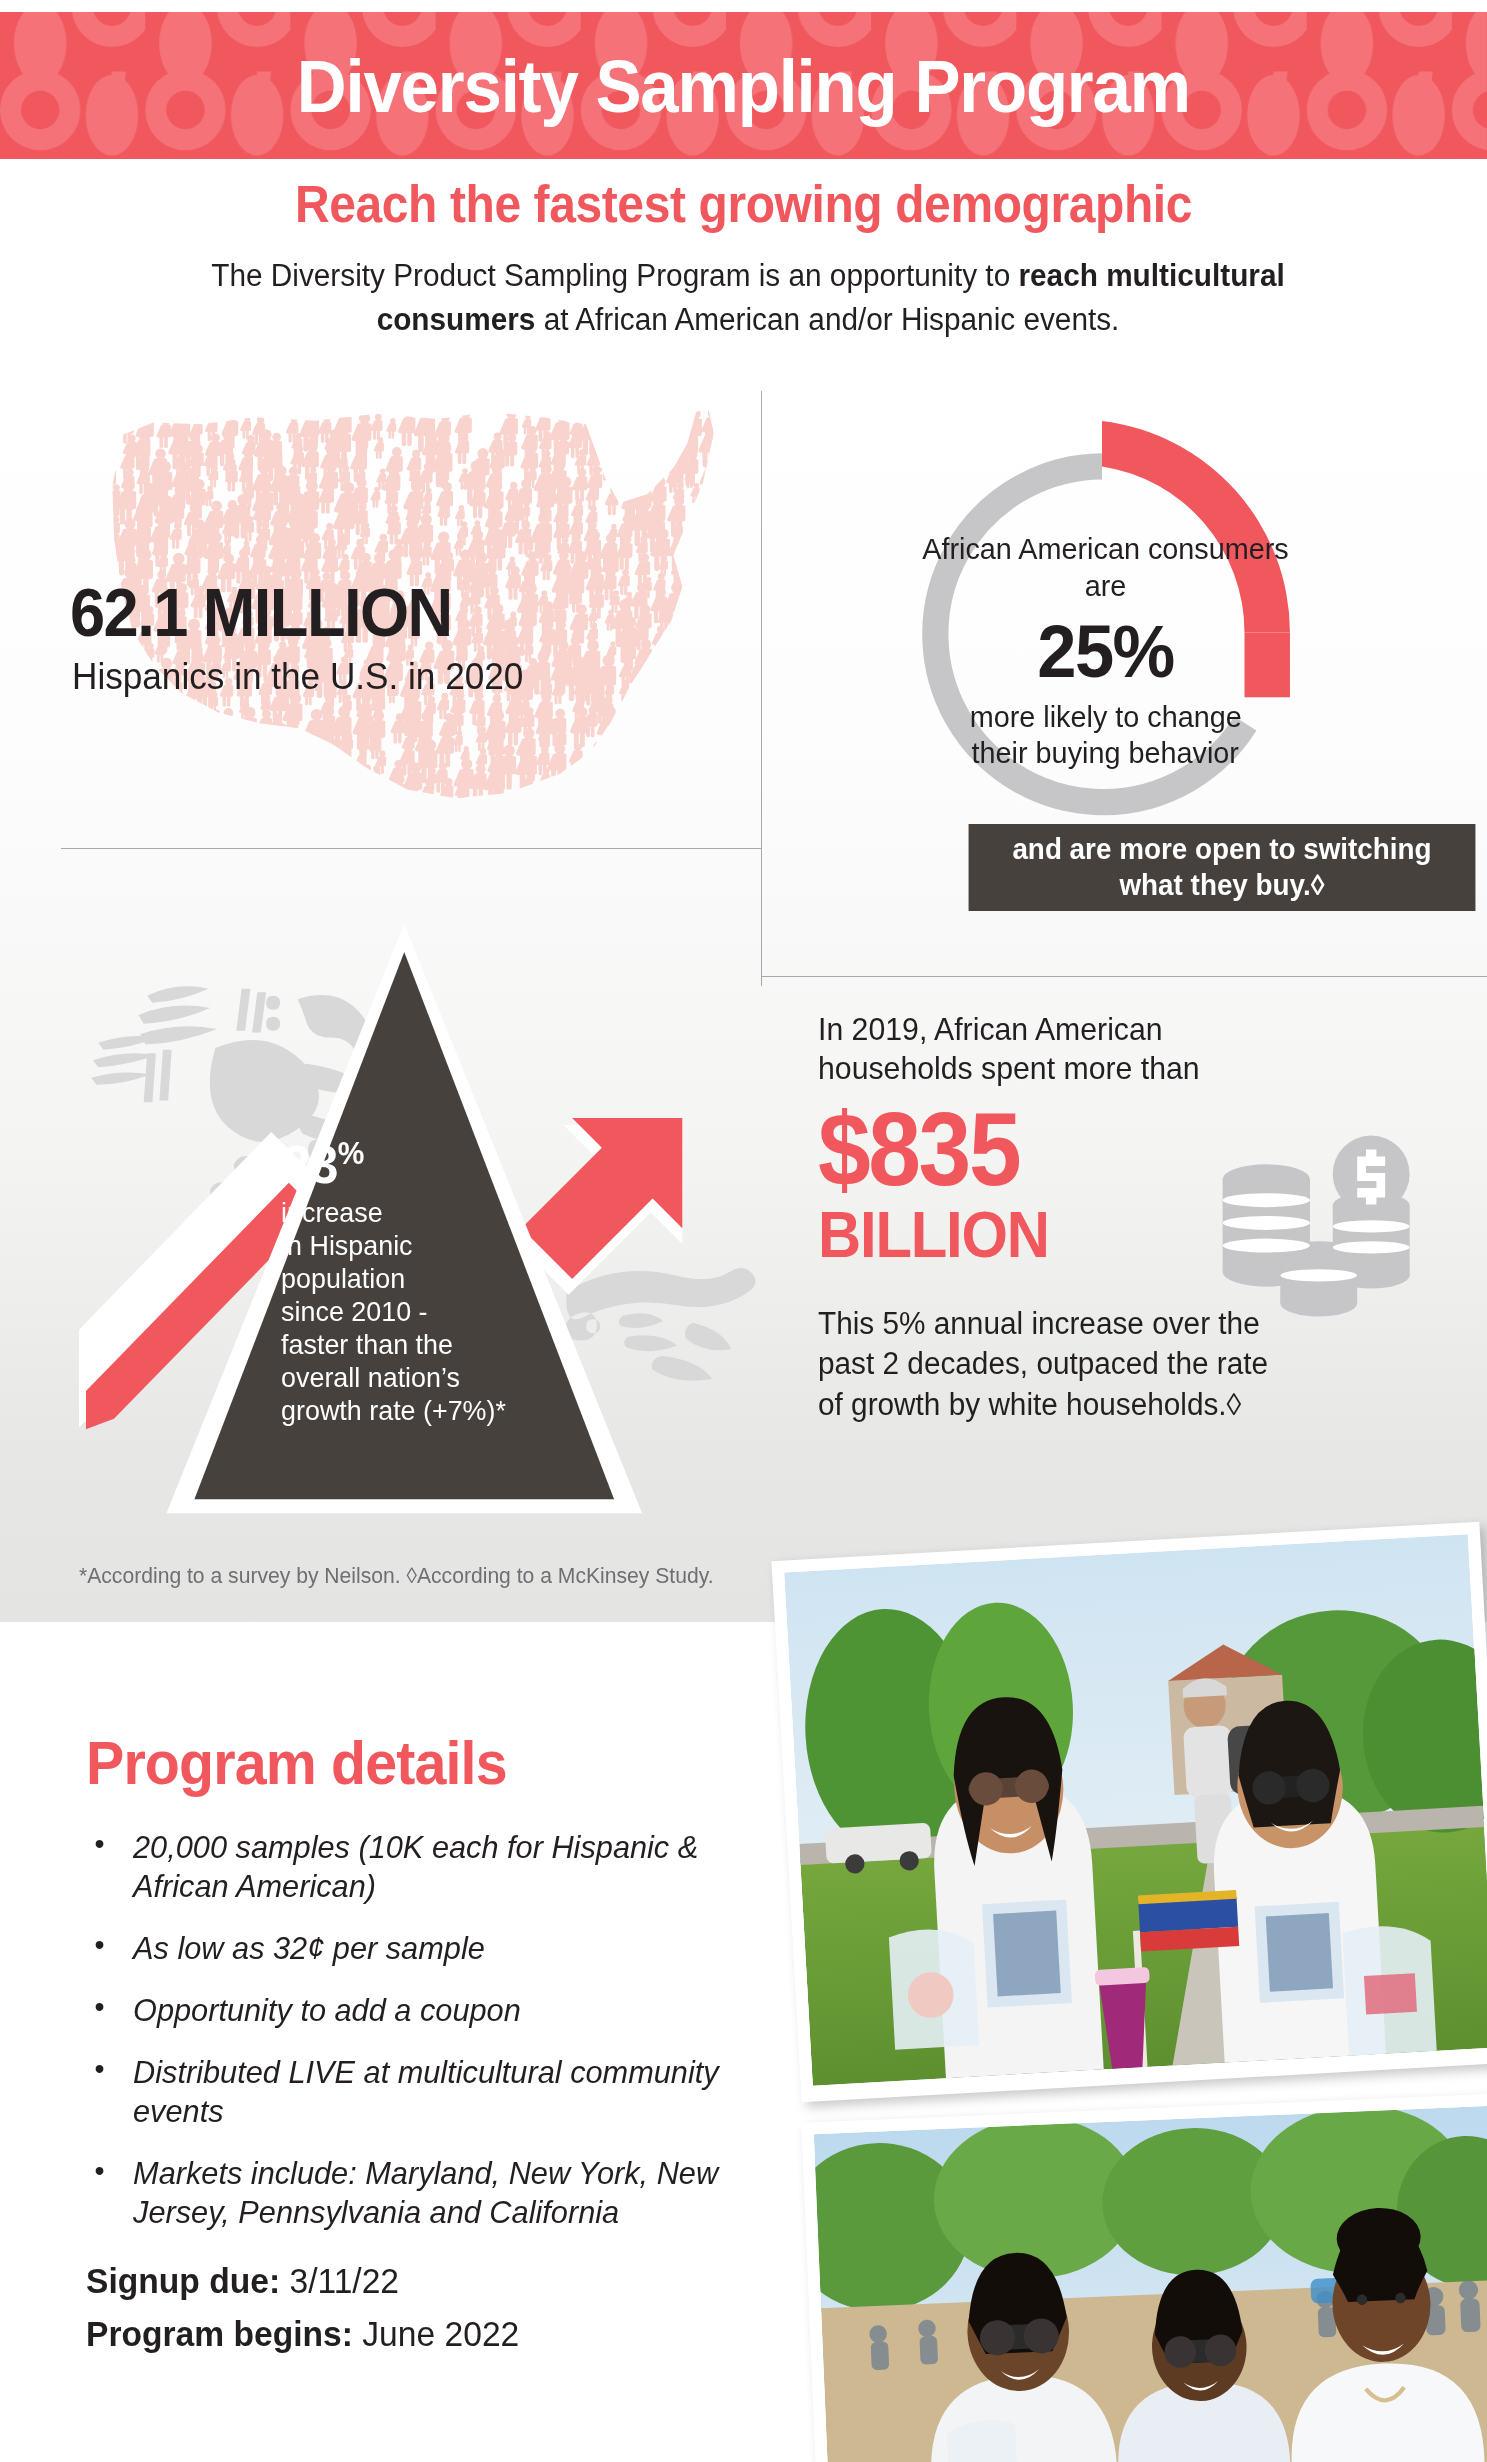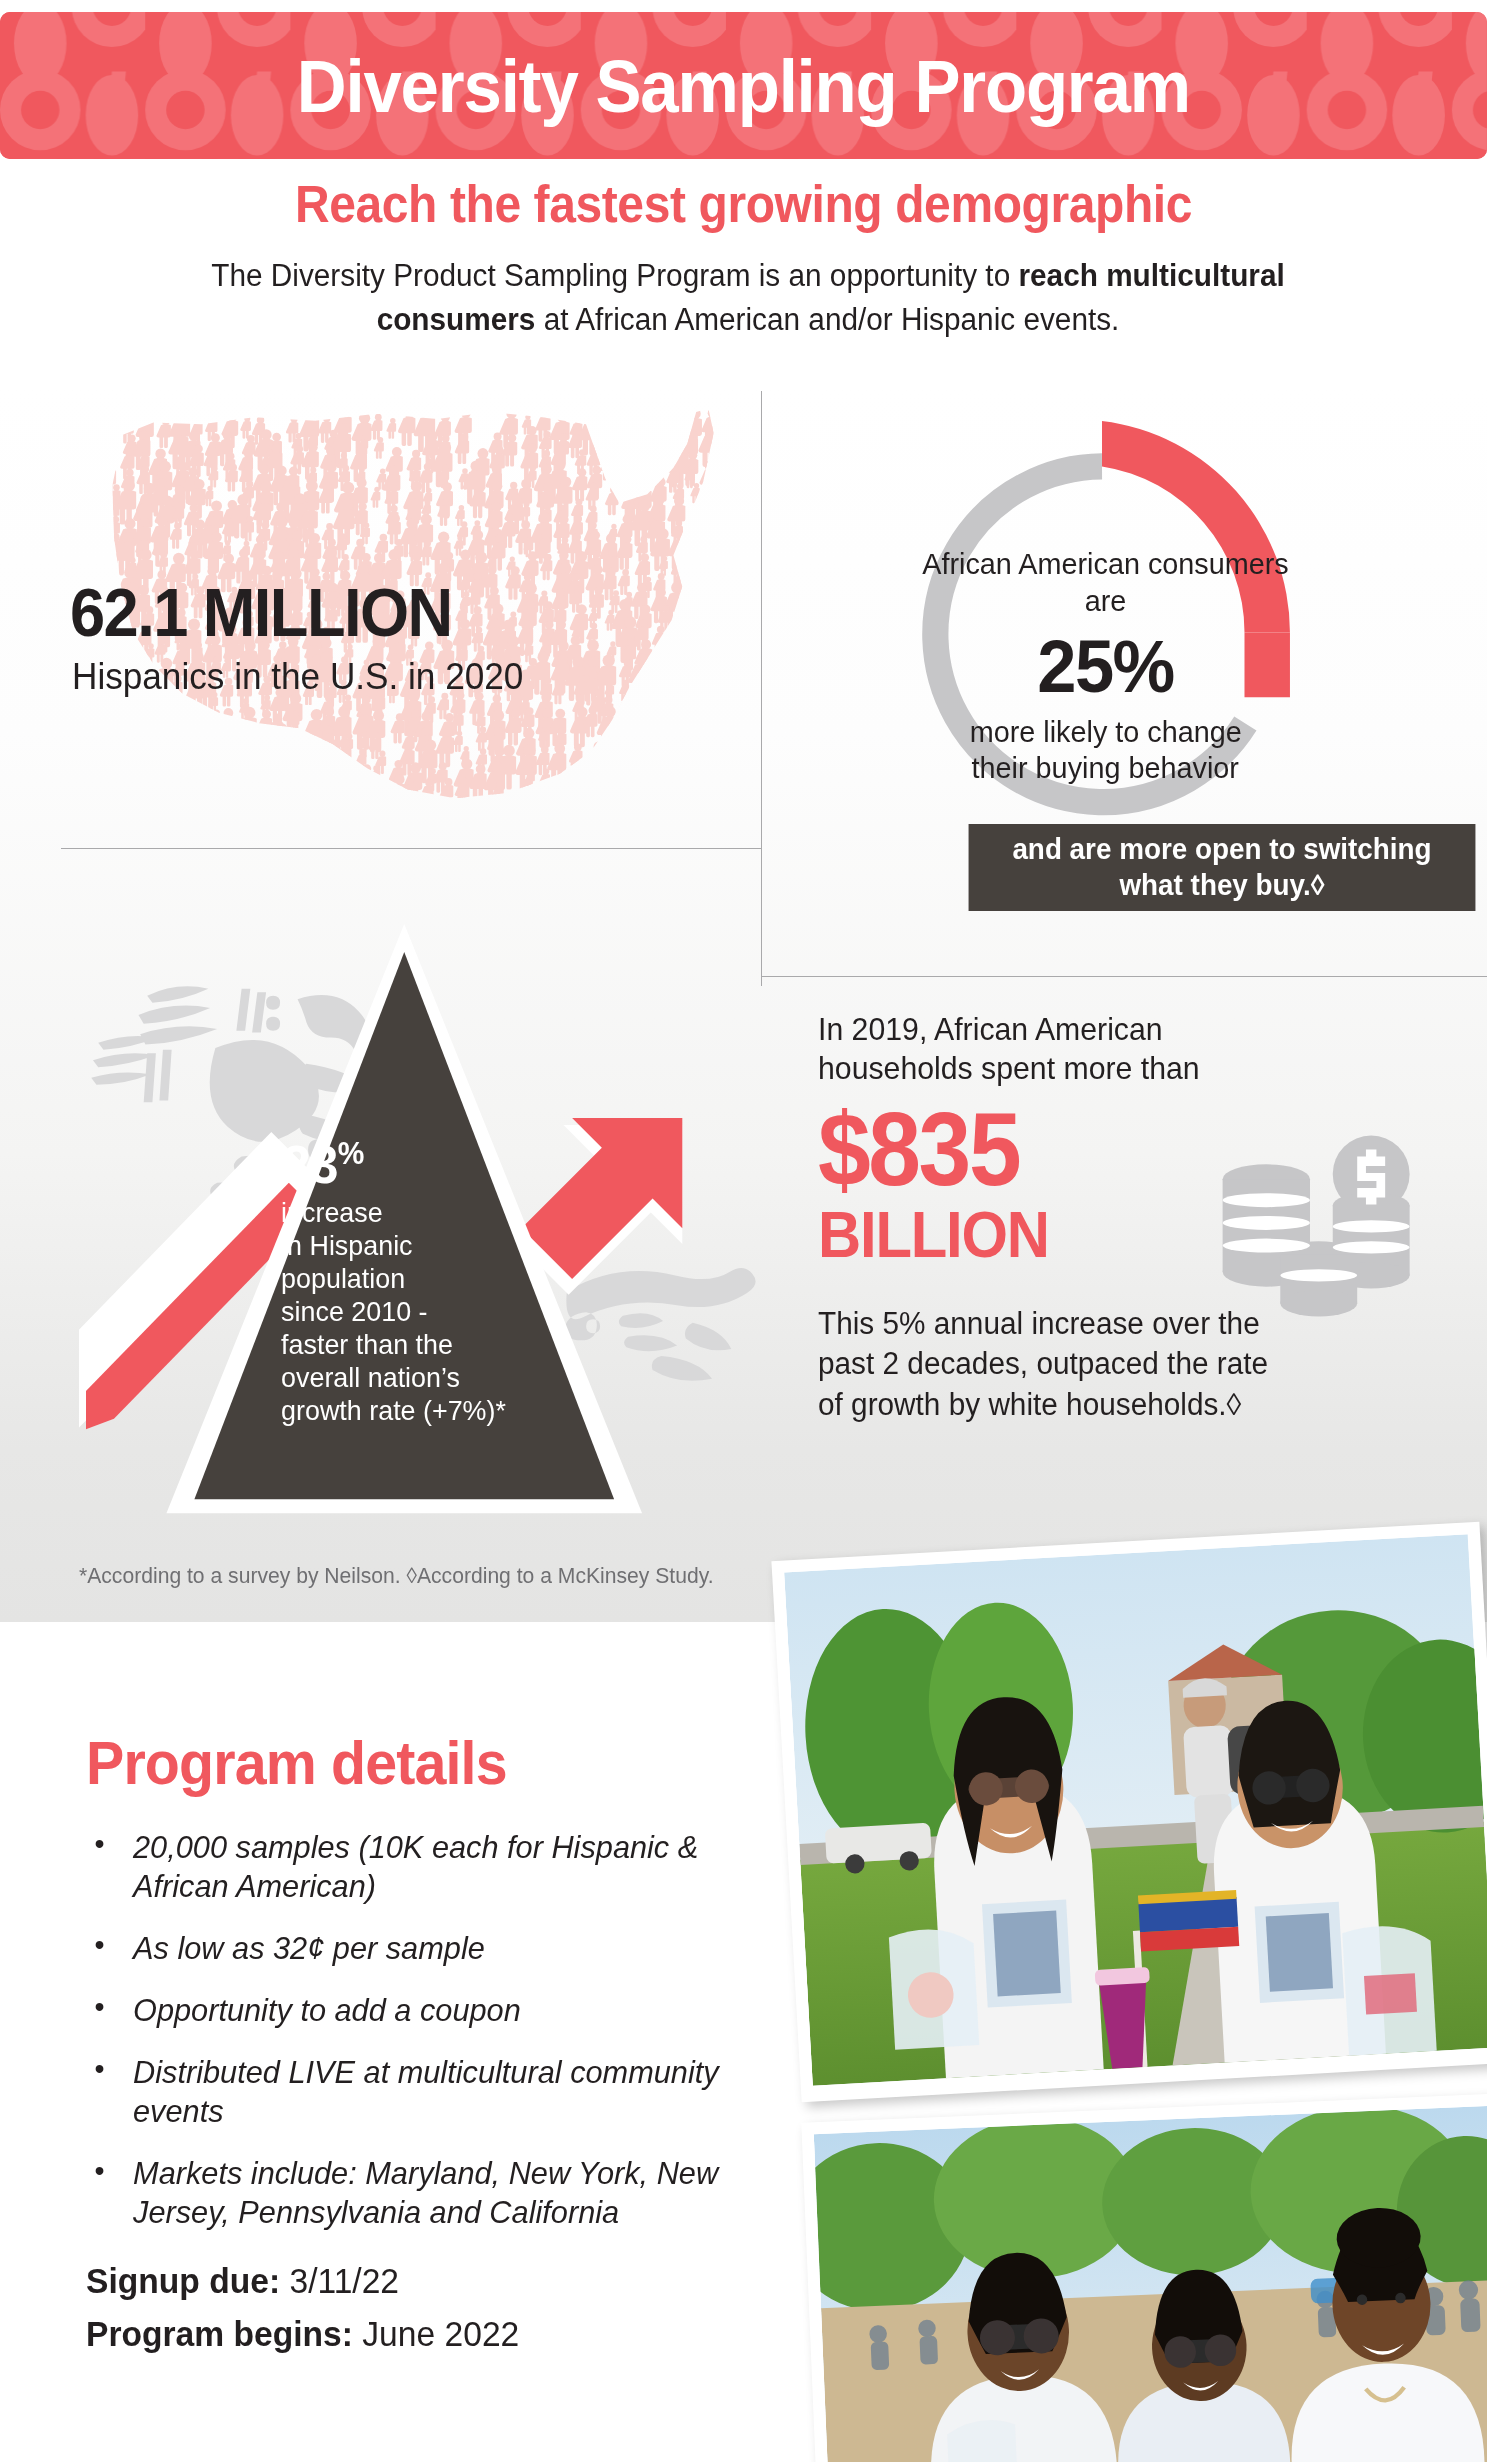--- a/index.html
+++ b/index.html
@@ -10,21 +10,21 @@
     position:relative;
     overflow:hidden;
     -webkit-font-smoothing:antialiased;
   }
 
   
   .header {
     position:absolute; left:0; top:12.2px; width:1487px; height:147px;
     background:#F0585E;
     overflow:hidden;
-    display:flex; align-items:center; justify-content:center;border-radius:10px;
+    display:flex; align-items:center; justify-content:center;
   }
   .header-pattern { position:absolute; inset:0; opacity:1; }
   .header-title {
     position:relative; z-index:2;
     color:#ffffff;
     font-size:75px;
     font-weight:bold;
     letter-spacing:-1.3px;
     transform:scaleX(0.92);
     white-space:nowrap;
@@ -83,21 +83,20 @@
     white-space:nowrap;
   }
 
   
   .donut-block { position:absolute; left:787px; top:398px; width:691px; height:490px; }
   .donut-svg { position:absolute; left:44px; top:0; width:542px; height:455px; }
   .donut-inner {
     position:absolute; left:126px; top:133px; width:385px; height:297px;
     display:flex; flex-direction:column; align-items:center; justify-content:flex-start;
     text-align:center;
-    margin-top:15px;
   }
   .donut-top { color:#231f20; font-size:30px; line-height:1.22; transform:scaleX(0.96); }
   .donut-pct {
     color:#231f20; font-size:75px; font-weight:bold;
     letter-spacing:-1.7px; margin:3.5px 0 5.2px; transform:scaleX(0.94);
   }
   .donut-bot { color:#231f20; font-size:30px; line-height:1.22; transform:scaleX(0.96); }
   .donut-banner {
     position:absolute; left:171px; top:426px; width:528px; height:87px;
     background:#46413d; color:#ffffff;

